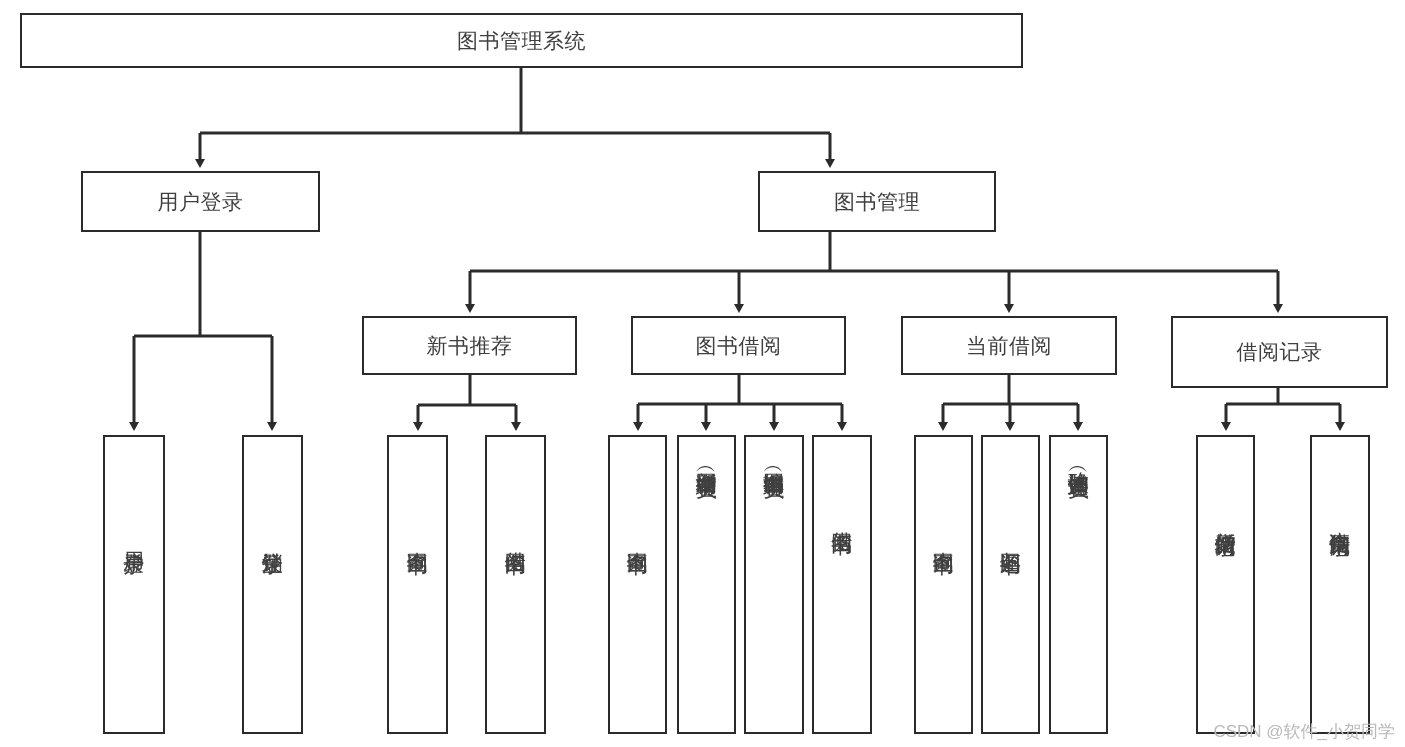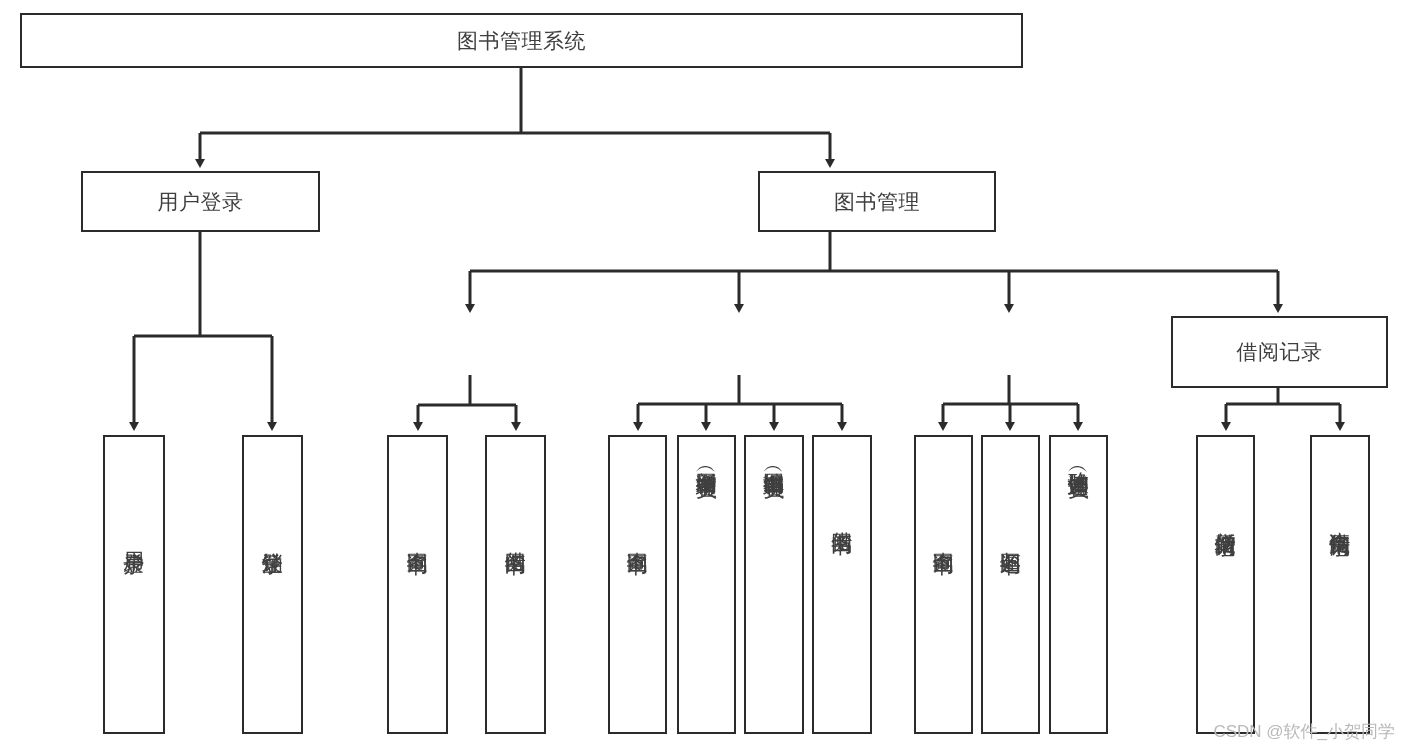--- a/index.html
+++ b/index.html
@@ -139,20 +139,29 @@
     <span class="node-label">图书管理系统</span>
   </div>
 
   <div class="node horizontal" style="left:81px; top:171px; width:239px; height:61px;">
     <span class="node-label">用户登录</span>
   </div>
   <div class="node horizontal" style="left:711px; top:171px; width:238px; height:61px;margin-left:47px;">
     <span class="node-label">图书管理</span>
   </div>
 
+  <div class="node horizontal" style="left:362px; top:316px; width:215px; height:59px;">
+    <span class="node-label">新书推荐</span>
+  </div>
+  <div class="node horizontal" style="left:631px; top:316px; width:215px; height:59px;">
+    <span class="node-label">图书借阅</span>
+  </div>
+  <div class="node horizontal" style="left:901px; top:316px; width:216px; height:59px;">
+    <span class="node-label">当前借阅</span>
+  </div>
   <div class="node horizontal" style="left:1171px; top:316px; width:217px; height:72px;">
     <span class="node-label">借阅记录</span>
   </div>
 
   <div class="node vertical mid" style="left:103px; top:435px; width:62px; height:299px;">
     <span class="node-label">用户登录</span>
   </div>
   <div class="node vertical mid" style="left:242px; top:435px; width:61px; height:299px;">
     <span class="node-label">注销登录</span>
   </div>

